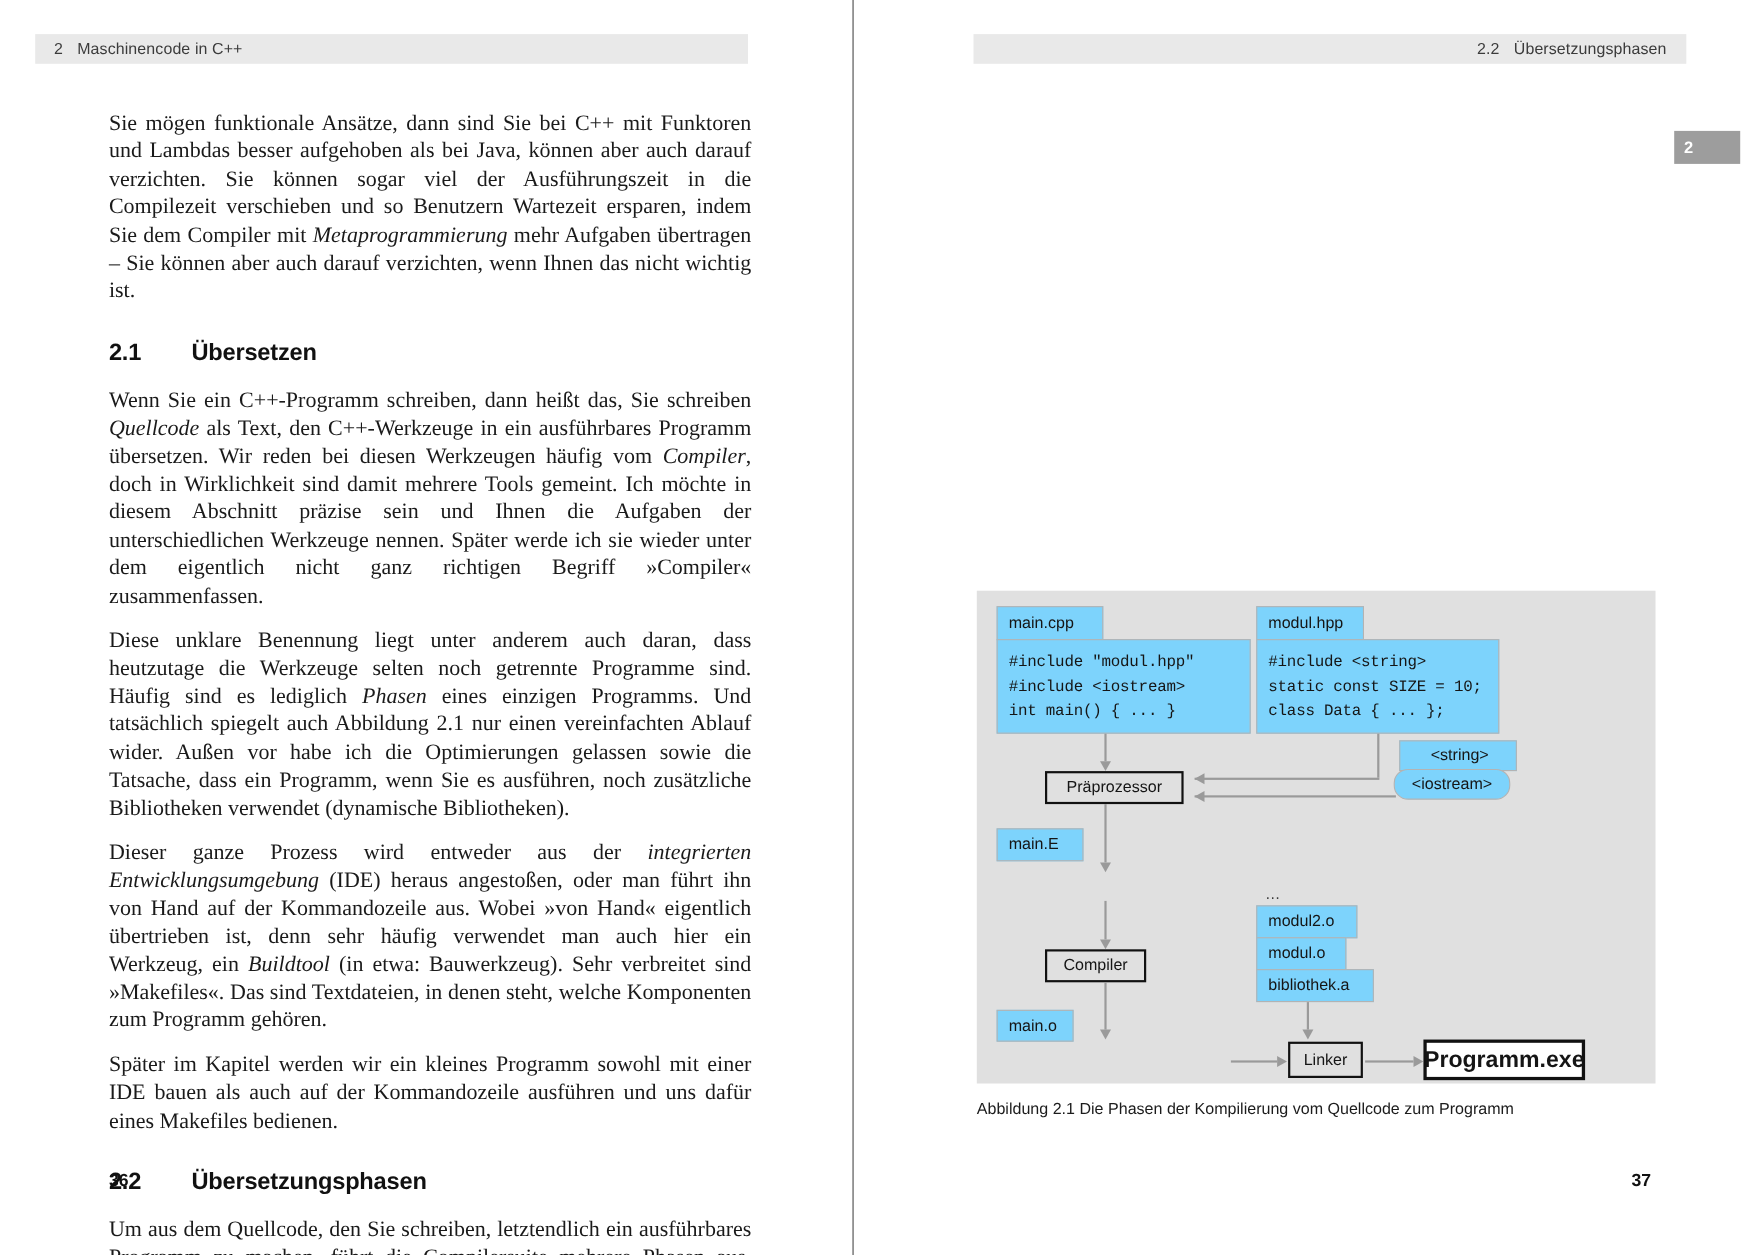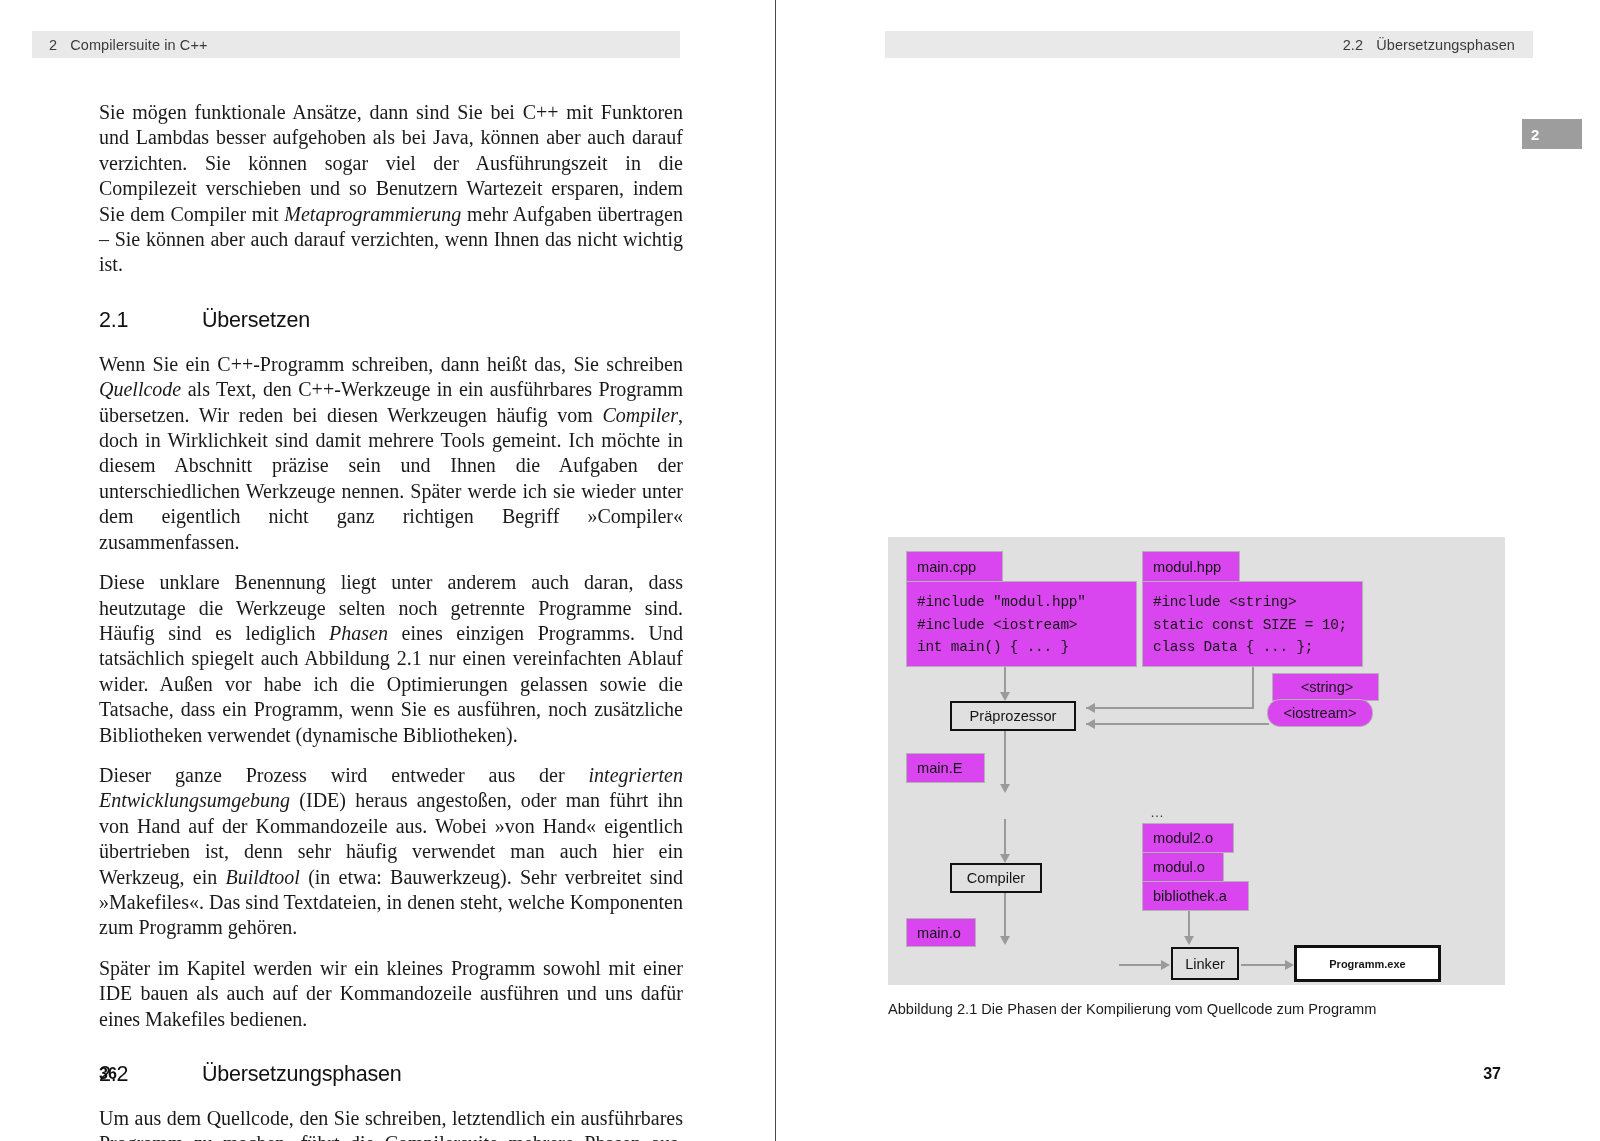--- a/index.html
+++ b/index.html
@@ -104,25 +104,24 @@
     text-justify: inter-word;
     hyphens: manual;
   }
   p.body:last-child { margin-bottom: 0; }
   .it { font-style: italic; }
 
   h2.sec {
     margin: 30px 0 19px 0;
     font-family: "Liberation Sans", sans-serif;
     font-size: 21.5px;
-    font-weight: normal;
+    font-weight: bold;
     color: #111111;
     display: flex;
     letter-spacing: -0.2px;
-    gap: 28px;
   }
   h2.sec .num { width: 75px; flex: 0 0 75px; }
   h2.sec:first-child { margin-top: 0; }
 
   
   ul.bullets {
     list-style: none;
     margin: 0;
     padding: 0;
   }
@@ -173,21 +172,21 @@
     margin-top: 16px;
     font-family: "Liberation Sans", sans-serif;
     font-size: 14.6px;
     color: #1c1c1c;
   }
   .figcaption b { font-weight: normal; }
 
   
   .fbox {
     position: absolute;
-    background: #d946ef;
+    background: #7dd3fc;
     border: 1px solid #b3b3b3;
     box-sizing: border-box;
     font-family: "Liberation Sans", sans-serif;
     font-size: 14.6px;
     color: #151515;
     display: flex;
     align-items: center;
     padding-left: 10px;
   }
   .fbox.code {
@@ -204,21 +203,21 @@
     border: 2px solid #111111;
     justify-content: center;
     padding-left: 0;
   }
   .fbox.result {
     border: 3px solid #111111;
     background: #ffffff;
     justify-content: center;
     padding-left: 0;
     font-weight: bold;
-    font-size: 11px;
+    font-size: 21px;
   }
   .figdots {
     position: absolute;
     font-family: "Liberation Sans", sans-serif;
     font-size: 14px;
     color: #3a3a3a;
     letter-spacing: 1px;
   }
 
   
@@ -281,21 +280,21 @@
 </style>
 </head>
 <body>
 
 <div class="spread">
 
   <div class="page">
 
     <div class="runhead runhead-left">
       <span class="rh-num">2</span>
-      <span class="rh-title">Compilersuite in C++</span>
+      <span class="rh-title">Maschinencode in C++</span>
     </div>
 
     <div class="col col-left">
 
       <p class="body"><span>Sie mögen funktionale Ansätze, dann sind Sie bei C++ mit Funktoren und Lambdas besser aufgehoben als bei Java, können aber auch darauf verzichten. Sie können sogar viel der Ausführungszeit in die Compilezeit verschieben und so Benutzern Wartezeit ersparen, indem Sie dem Compiler mit </span><span class="it">Metaprogrammierung</span><span> mehr Aufgaben übertragen – Sie können aber auch darauf verzichten, wenn Ihnen das nicht wichtig ist.</span></p>
 
       <h2 class="sec">
         <span class="num">2.1</span>
         <span>Übersetzen</span>
       </h2>

